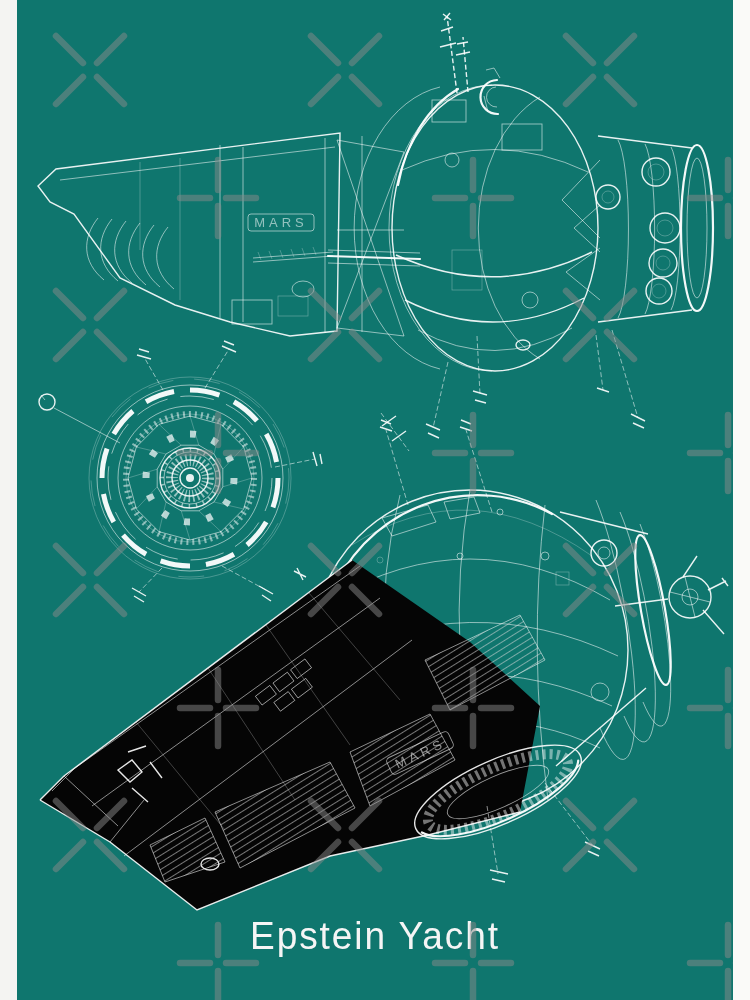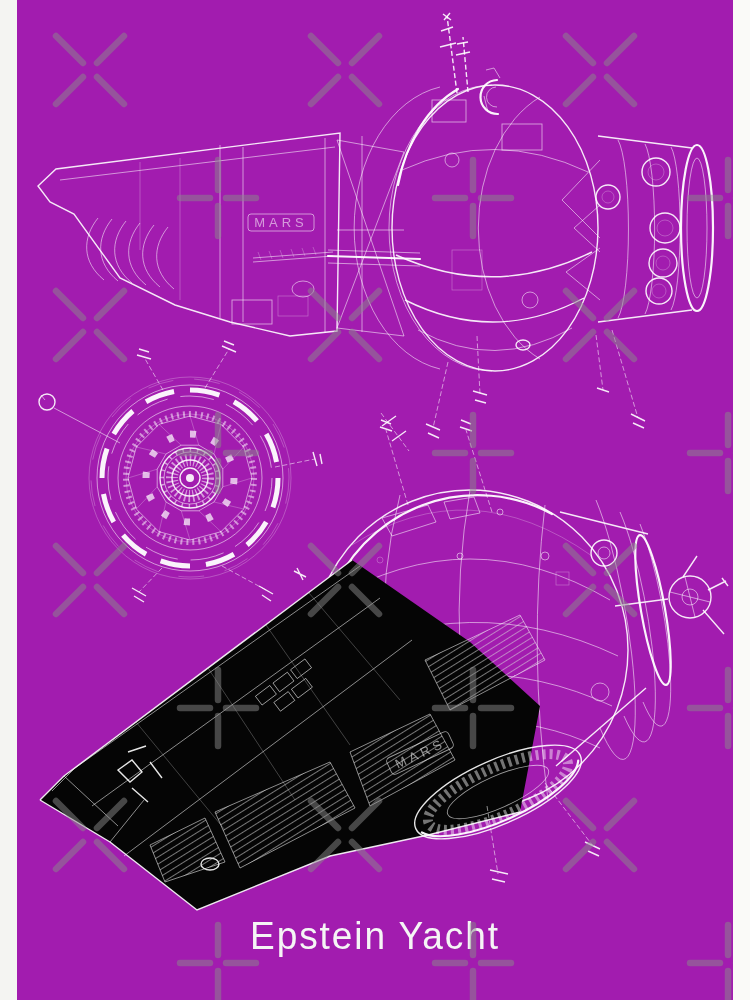--- a/index.html
+++ b/index.html
@@ -1,18 +1,18 @@
 <!DOCTYPE html>
 <html><head>
 <meta charset="utf-8">
 <style>
   html,body{margin:0;padding:0;background:#101010;}
   .canvas{
     position:relative;width:750px;height:1000px;overflow:hidden;
-    background:#a21caf;font-family:"Liberation Sans",sans-serif;
+    background:#0f766e;font-family:"Liberation Sans",sans-serif;
   }
   .edge-strip{position:absolute;top:0;bottom:0;width:17px;background:#f4f4f2;z-index:5;}
   .edge-strip.left{left:0;}
   .edge-strip.right{right:0;background:#fafaf8;}
   #art-svg{position:absolute;left:0;top:0;z-index:1;}
   #wm-svg{position:absolute;left:0;top:0;z-index:3;pointer-events:none;}
   .title{
     position:absolute;left:0;right:0;top:914px;z-index:2;
     text-align:center;color:#f5f5f5;font-size:39px;font-weight:200;
     letter-spacing:2px;transform:scaleX(.95);

